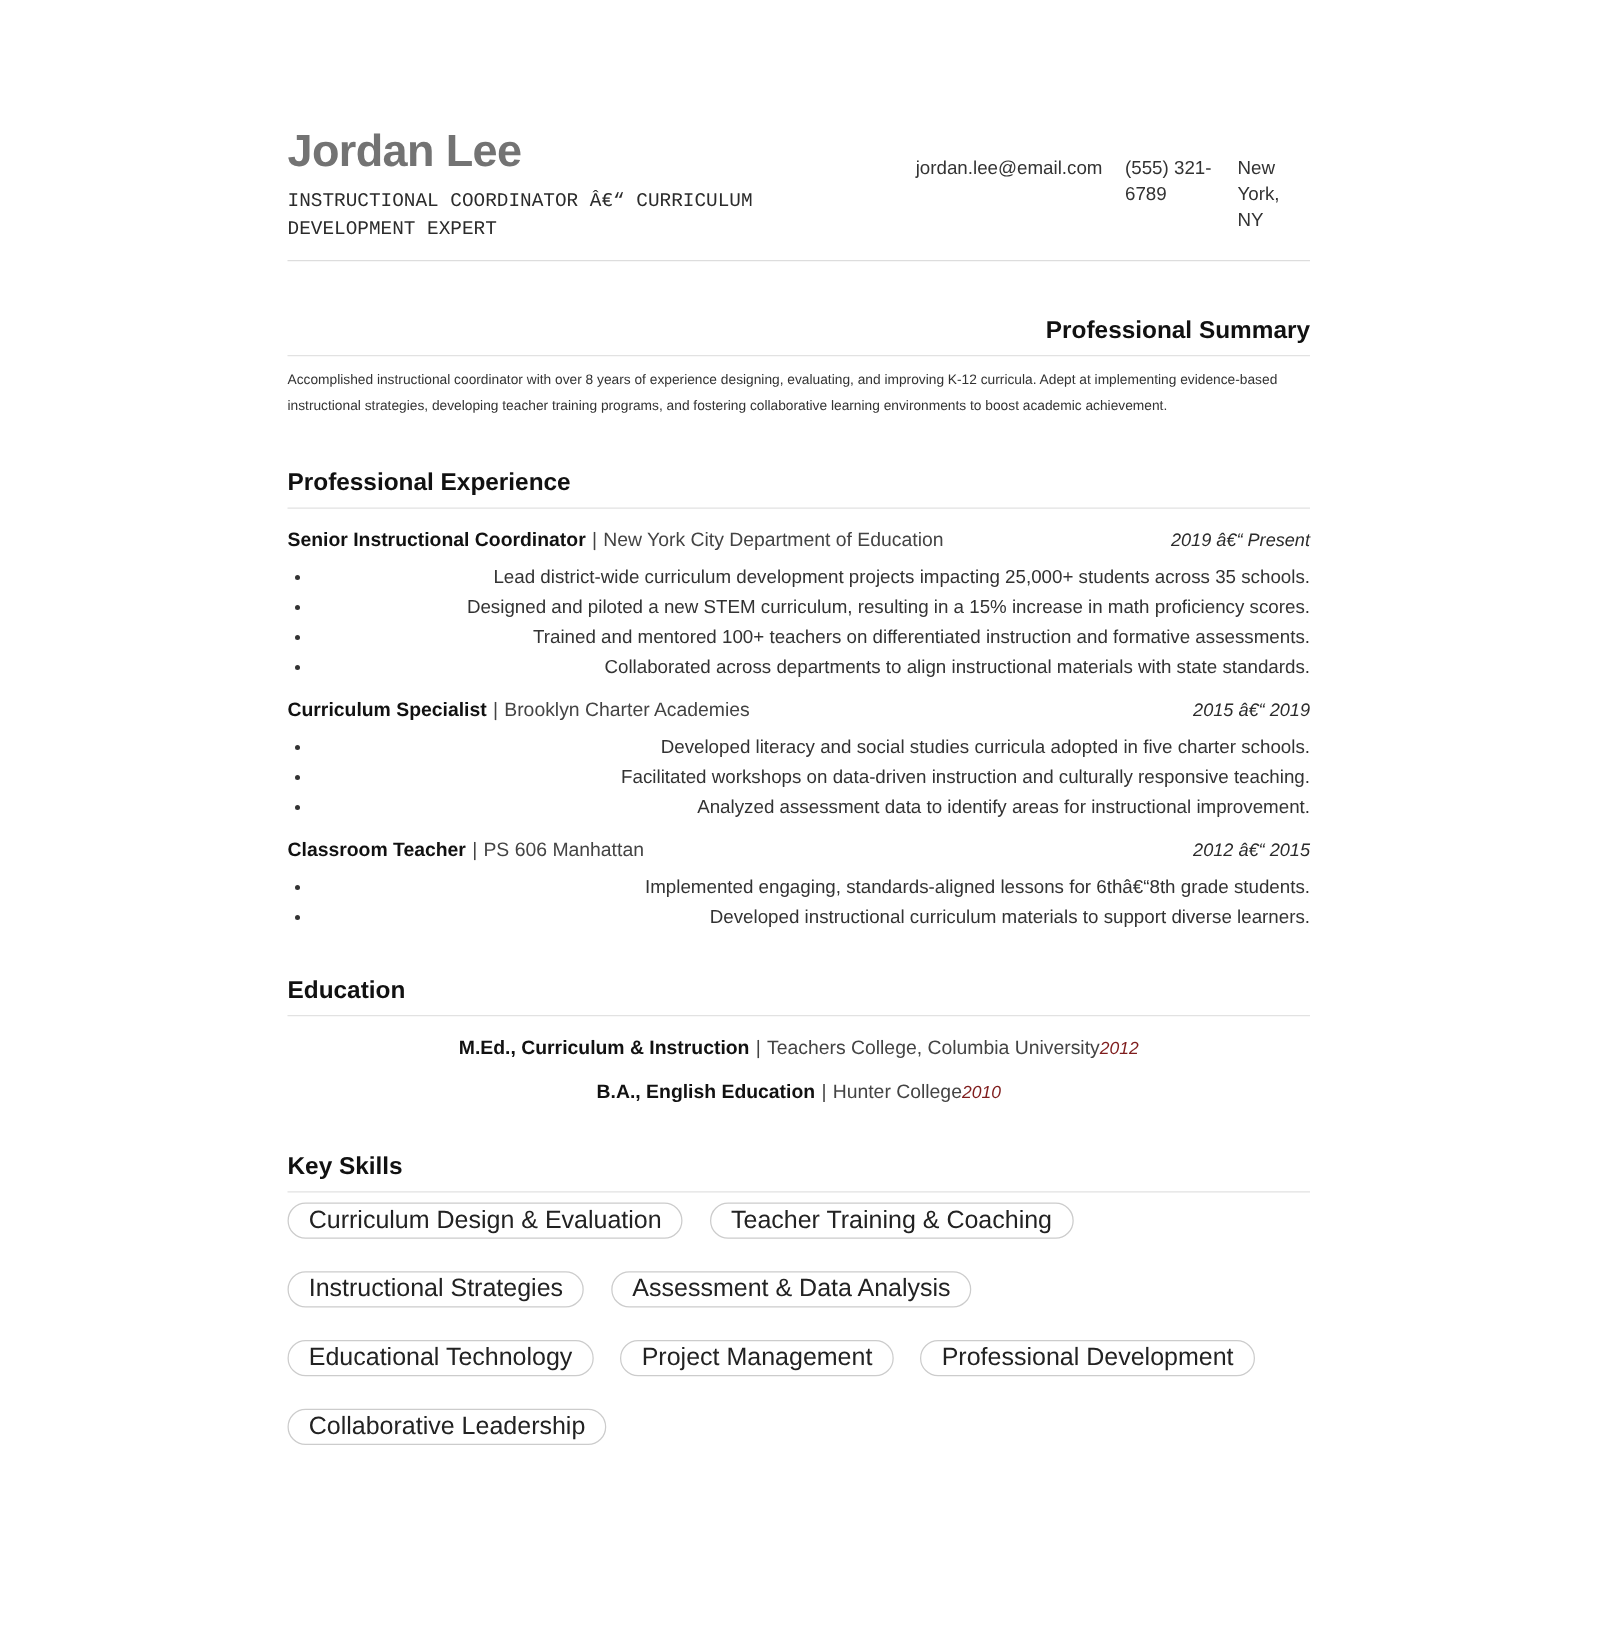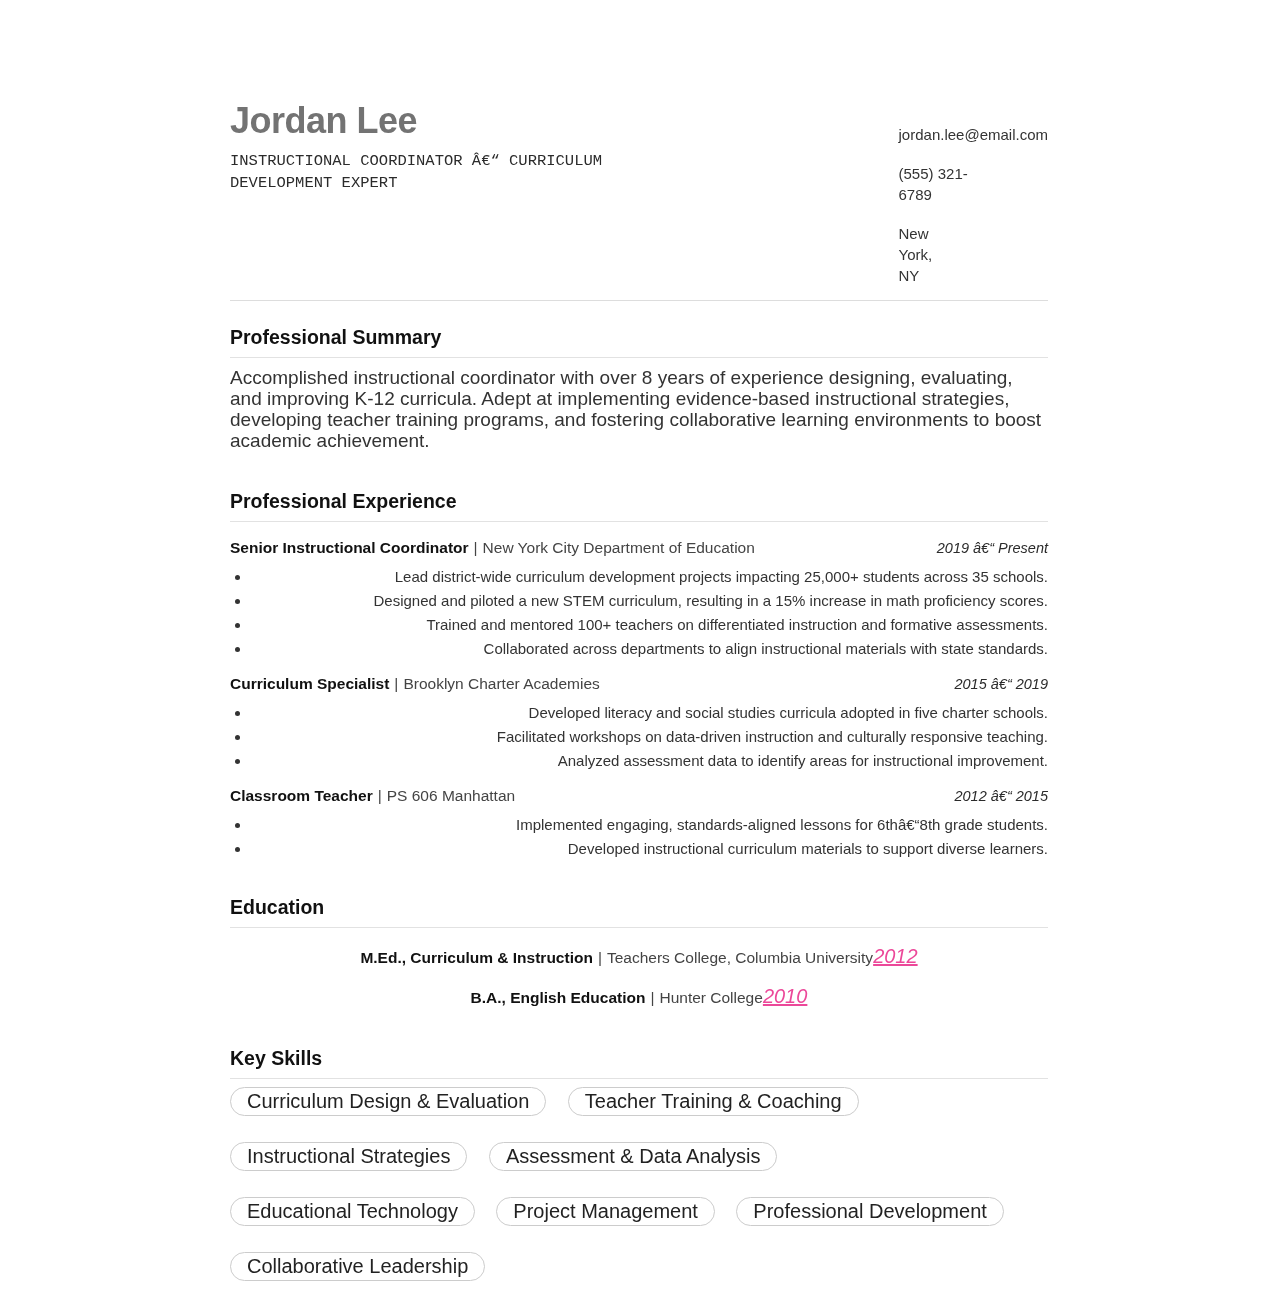--- a/index.html
+++ b/index.html
@@ -42,46 +42,45 @@
     max-width: 445px;
     font-family: Liberation Mono, monospace;
   }
   .contact {
     display: flex;
     gap: 18px;
     margin-top: 24px;
     font-size: 15px;
     line-height: 21px;
     color: #333;
-    flex-direction: column;
   }
   .contact .phone { width: 72px; }
   .contact .location { width: 58px; }
 
   .header-divider {
     border: none;
     border-top: 1px solid #dddddd;
     margin: 14px 0 0 0;
   }
 
   
   h2.section-heading {
     font-size: 19.5px;
     line-height: 24px;
     font-weight: 700;
     color: #111;
     margin: 38px 0 0 0;
     padding-bottom: 8px;
     border-bottom: 1px solid #e2e2e2;
   }
-  h2.first { margin-top: 24px; }
+  h2.first { margin-top: 43px; text-align: right; }
 
   .summary-text {
     margin: 9px 0 0 0;
-    font-size: 19px;
+    font-size: 11px;
     line-height: 21px;
     color: #333;
   }
 
   
   .job-head {
     display: flex;
     justify-content: space-between;
     align-items: baseline;
     margin-top: 17px;
@@ -112,24 +111,23 @@
   .edu-row {
     display: flex;
     justify-content: center;
     align-items: baseline;
     margin-top: 17px;
   }
   .edu-left { font-size: 15.5px; color: #444; }
   .edu-left b { color: #111; }
   .edu-year {
     font-style: italic;
-    font-size: 20px;
-    color: #ec4899;
+    font-size: 14px;
+    color: #7f1d1d;
     white-space: nowrap;
-    text-decoration: underline;
   }
 
   
   .skills-wrap { margin-top: 8px; }
   .pill {
     display: inline-block;
     background: #ffffff;
     border: 1px solid #cccccc;
     border-radius: 16px;
     padding: 5px 16px;

